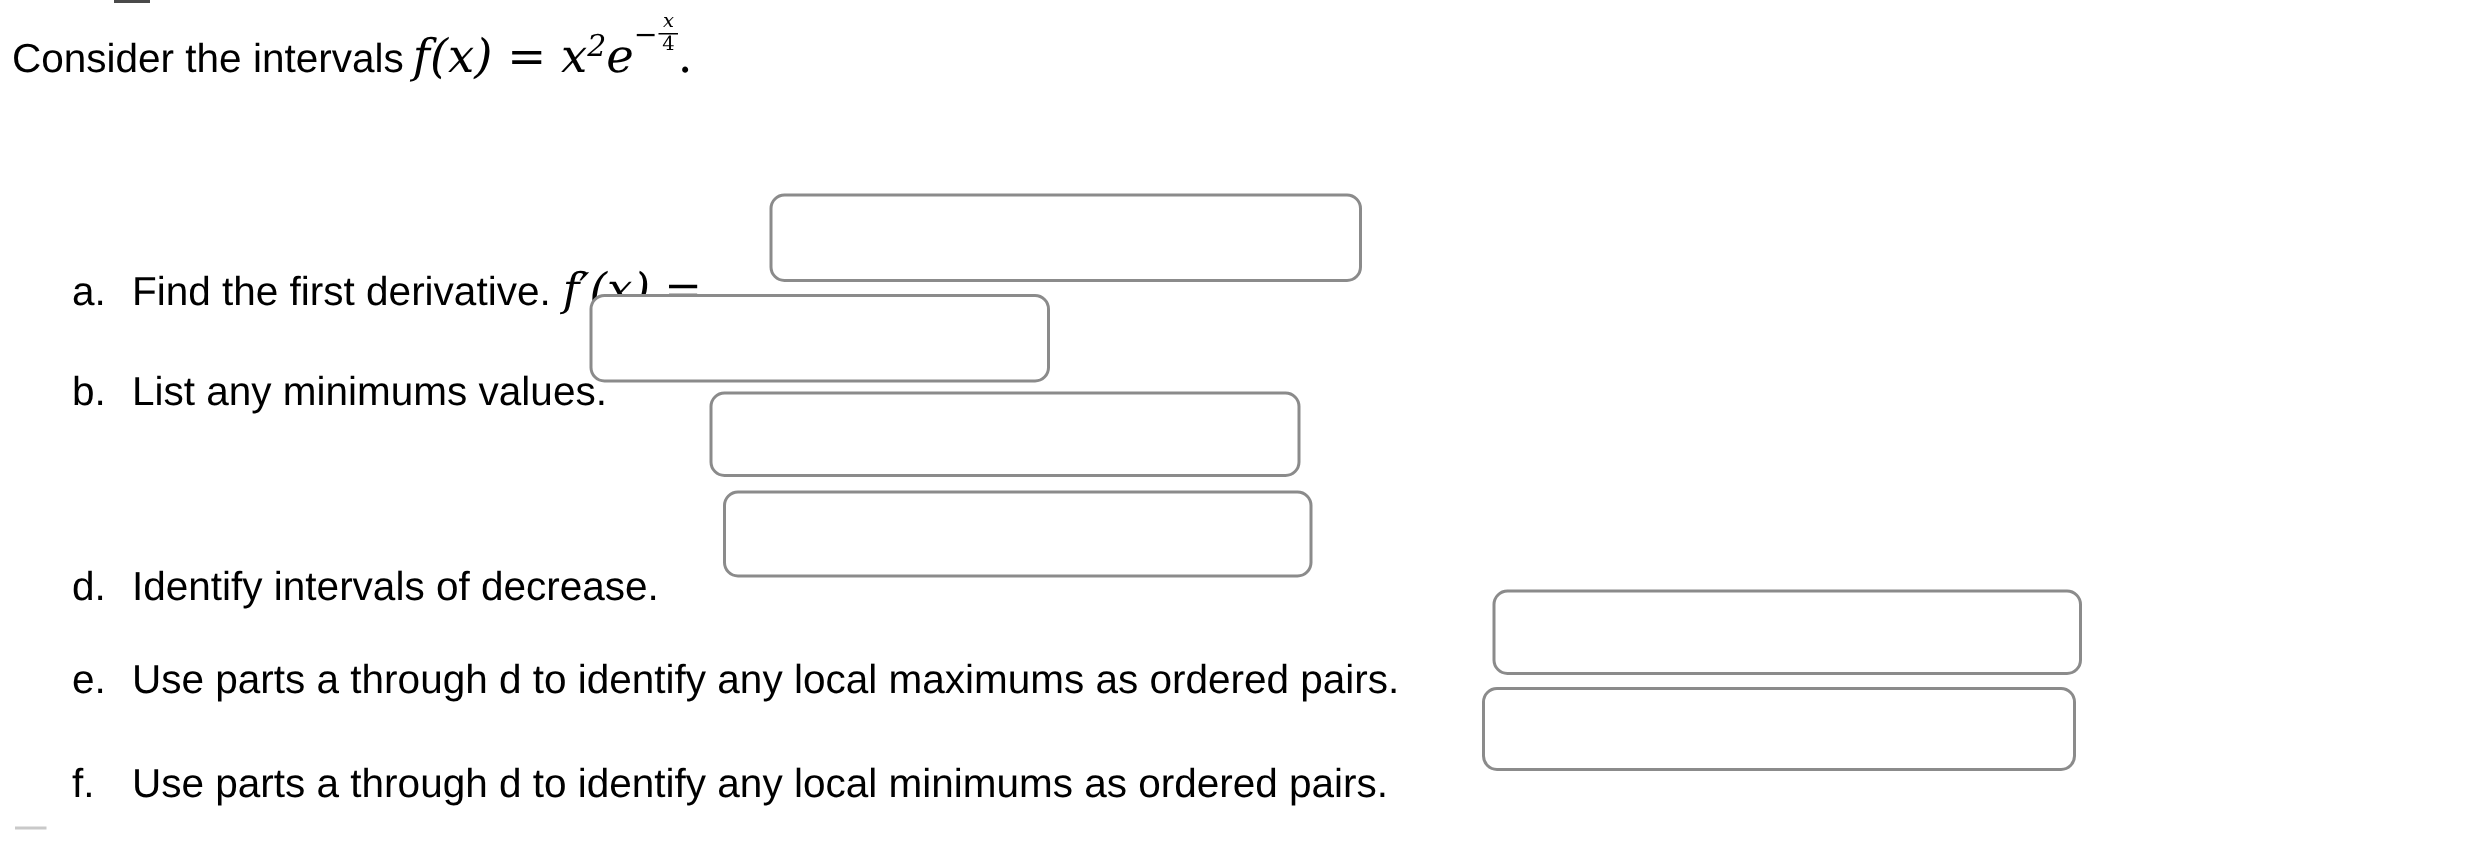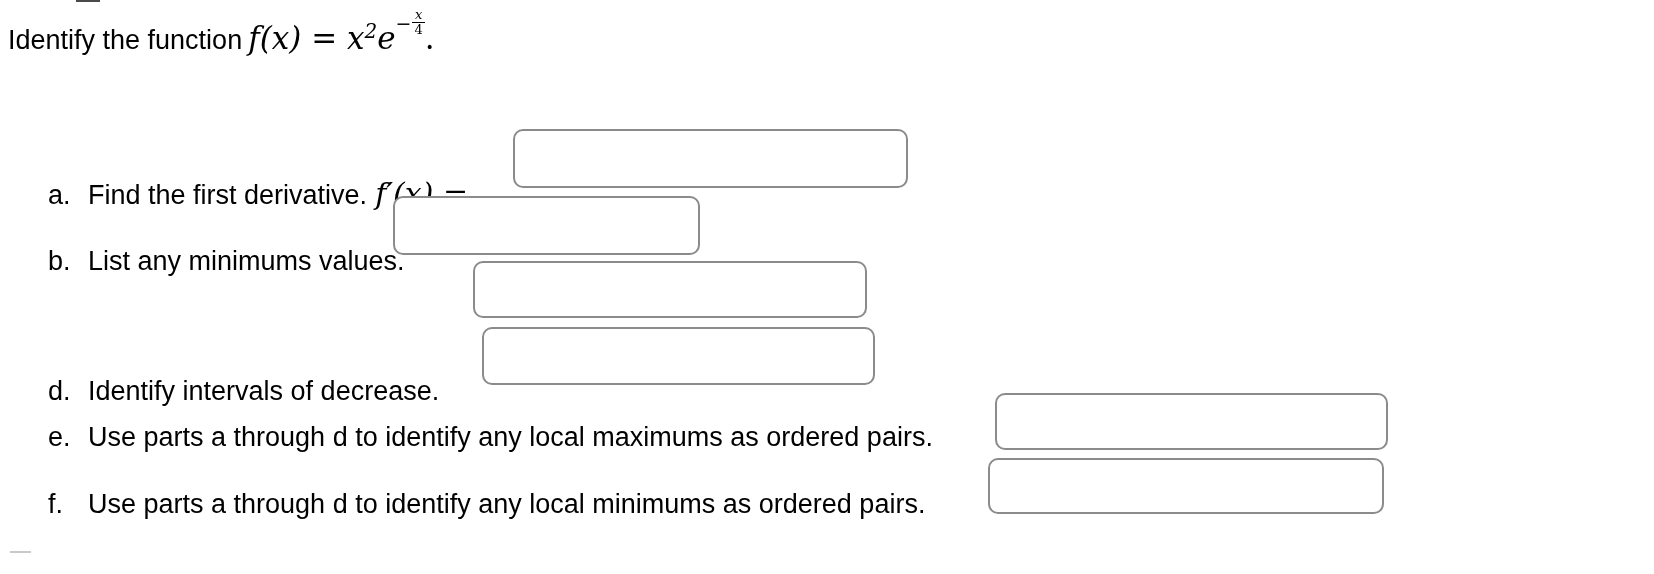--- a/index.html
+++ b/index.html
@@ -57,22 +57,22 @@
   
   .qline{
     position:absolute;left:48px;
     font-size:27px;line-height:34px;white-space:nowrap;margin-top:36px;
   }
   .qletter{display:inline-block;width:40px;}
   .line-a{top:141px}
   .line-b{top:208px}
   .line-c{top:272px}
   .line-d{top:338px}
-  .line-e{top:384px}
-  .line-f{top:451px}
+  .line-e{top:400px}
+  .line-f{top:469px}
   .deriv-math{
     font-family:"DejaVu Serif",serif;
     font-style:italic;
     font-size:30px;
     margin-left:8px;
   }
   
   .answer{
     position:absolute;
     box-sizing:border-box;
@@ -101,21 +101,21 @@
   }
 </style>
 </head>
 <body>
 
 <div id="screen">
 
   <div class="mark-top"></div>
 
   <div class="title">
-    <span>Identify the function</span><span class="math"><span>f(x) = x</span><sup class="sup2">2</sup><span>e</span><span class="exp"><span class="minus">−</span><span class="frac"><span class="num">x</span><span class="den">4</span></span></span><span class="period">.</span></span>
+    <span>Consider the intervals</span><span class="math"><span>f(x) = x</span><sup class="sup2">2</sup><span>e</span><span class="exp"><span class="minus">−</span><span class="frac"><span class="num">x</span><span class="den">4</span></span></span><span class="period">.</span></span>
   </div>
 
   <div class="qline line-a">
     <span class="qletter">a.</span><span>Find the first derivative.</span><span class="deriv-math">f′(x) =</span>
   </div>
   <input type="text" class="answer box-a" value="" style="">
 
   <div class="qline line-b">
     <span class="qletter">b.</span><span>List any minimums values.</span>
   </div>

